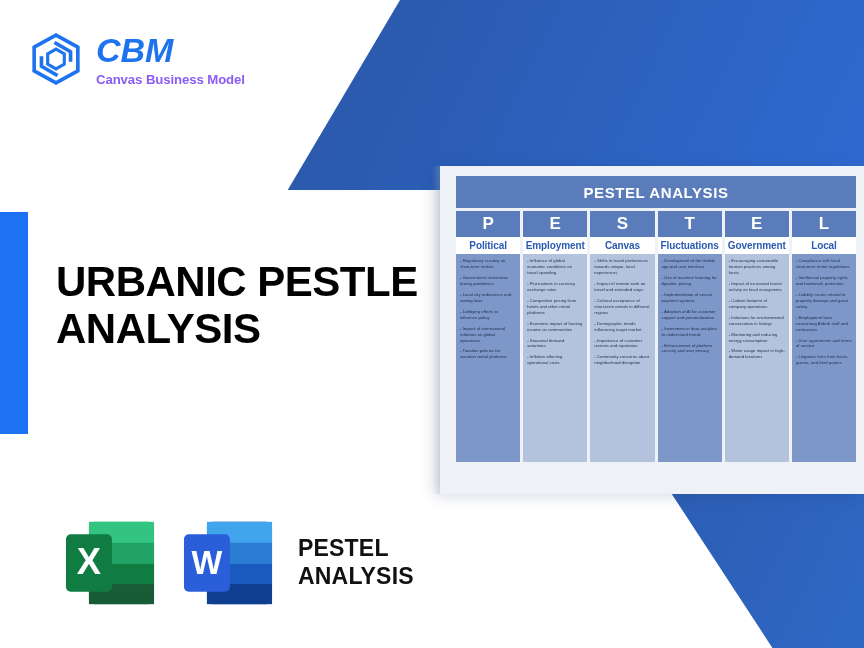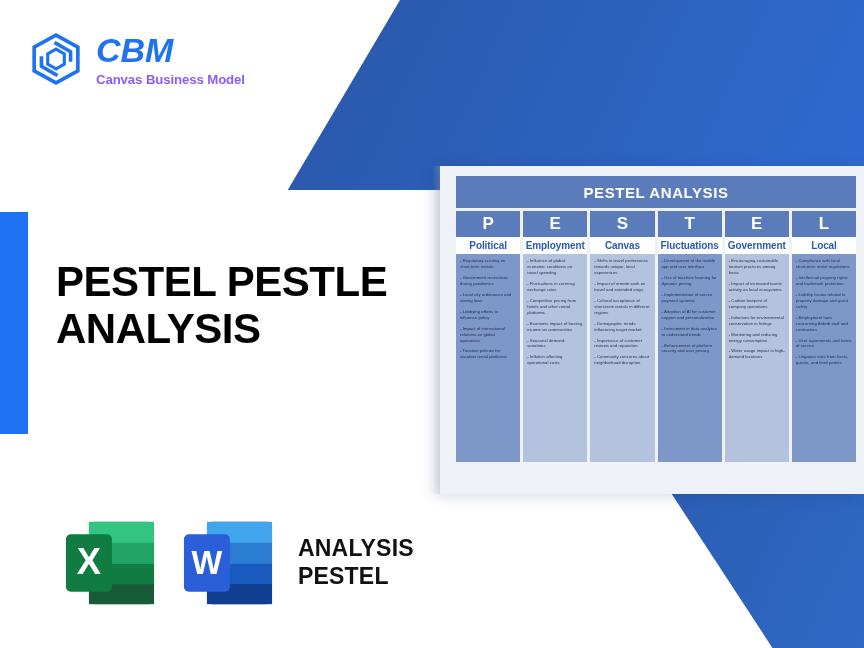--- a/index.html
+++ b/index.html
@@ -221,21 +221,21 @@
       <path d="M50 20 L78 36 L78 52" fill="none" stroke="#1f73ef" stroke-width="7" stroke-linecap="square"></path>
       <path d="M50 80 L22 64 L22 48" fill="none" stroke="#1f73ef" stroke-width="7" stroke-linecap="square"></path>
       <path d="M34 40 L50 31 L66 40 L66 60 L50 69 L34 60 Z" fill="none" stroke="#1f73ef" stroke-width="6"></path>
     </svg>
     <div class="logo-text">
       <div class="logo-title">CBM</div>
       <div class="logo-sub">Canvas Business Model</div>
     </div>
   </div>
 
-  <div class="headline">PESTEL PESTLE ANALYSIS</div>
+  <div class="headline">URBANIC PESTLE ANALYSIS</div>
 
   <div class="bottom-row">
 
     <svg class="icon-excel" viewBox="0 0 100 94">
       <rect x="28" y="4" width="68" height="86" rx="6" fill="#21a366"></rect>
       <rect x="28" y="4" width="68" height="22" fill="#33c481"></rect>
       <rect x="28" y="26" width="68" height="22" fill="#21a366"></rect>
       <rect x="28" y="48" width="68" height="21" fill="#107c41"></rect>
       <rect x="28" y="69" width="68" height="21" fill="#185c37"></rect>
       <rect x="4" y="17" width="48" height="60" rx="5" fill="#107c41"></rect>
@@ -246,22 +246,22 @@
       <rect x="28" y="4" width="68" height="86" rx="6" fill="#185abd"></rect>
       <rect x="28" y="4" width="68" height="22" fill="#41a5ee"></rect>
       <rect x="28" y="26" width="68" height="22" fill="#2b7cd3"></rect>
       <rect x="28" y="48" width="68" height="21" fill="#185abd"></rect>
       <rect x="28" y="69" width="68" height="21" fill="#103f91"></rect>
       <rect x="4" y="17" width="48" height="60" rx="5" fill="#2b5fd9"></rect>
       <text x="28" y="58" font-family="'Liberation Sans', sans-serif" font-size="34" font-weight="bold" fill="#ffffff" text-anchor="middle">W</text>
     </svg>
 
     <div class="bottom-label">
+      <div>PESTEL</div>
       <div>ANALYSIS</div>
-      <div>PESTEL</div>
     </div>
   </div>
 
   <div class="card-fade"></div>
   <div class="card">
     <div class="card-title">PESTEL ANALYSIS</div>
     <div class="grid">
         <div class="col">
           <div class="col-letter">P</div>
           <div class="col-name">Political</div>

